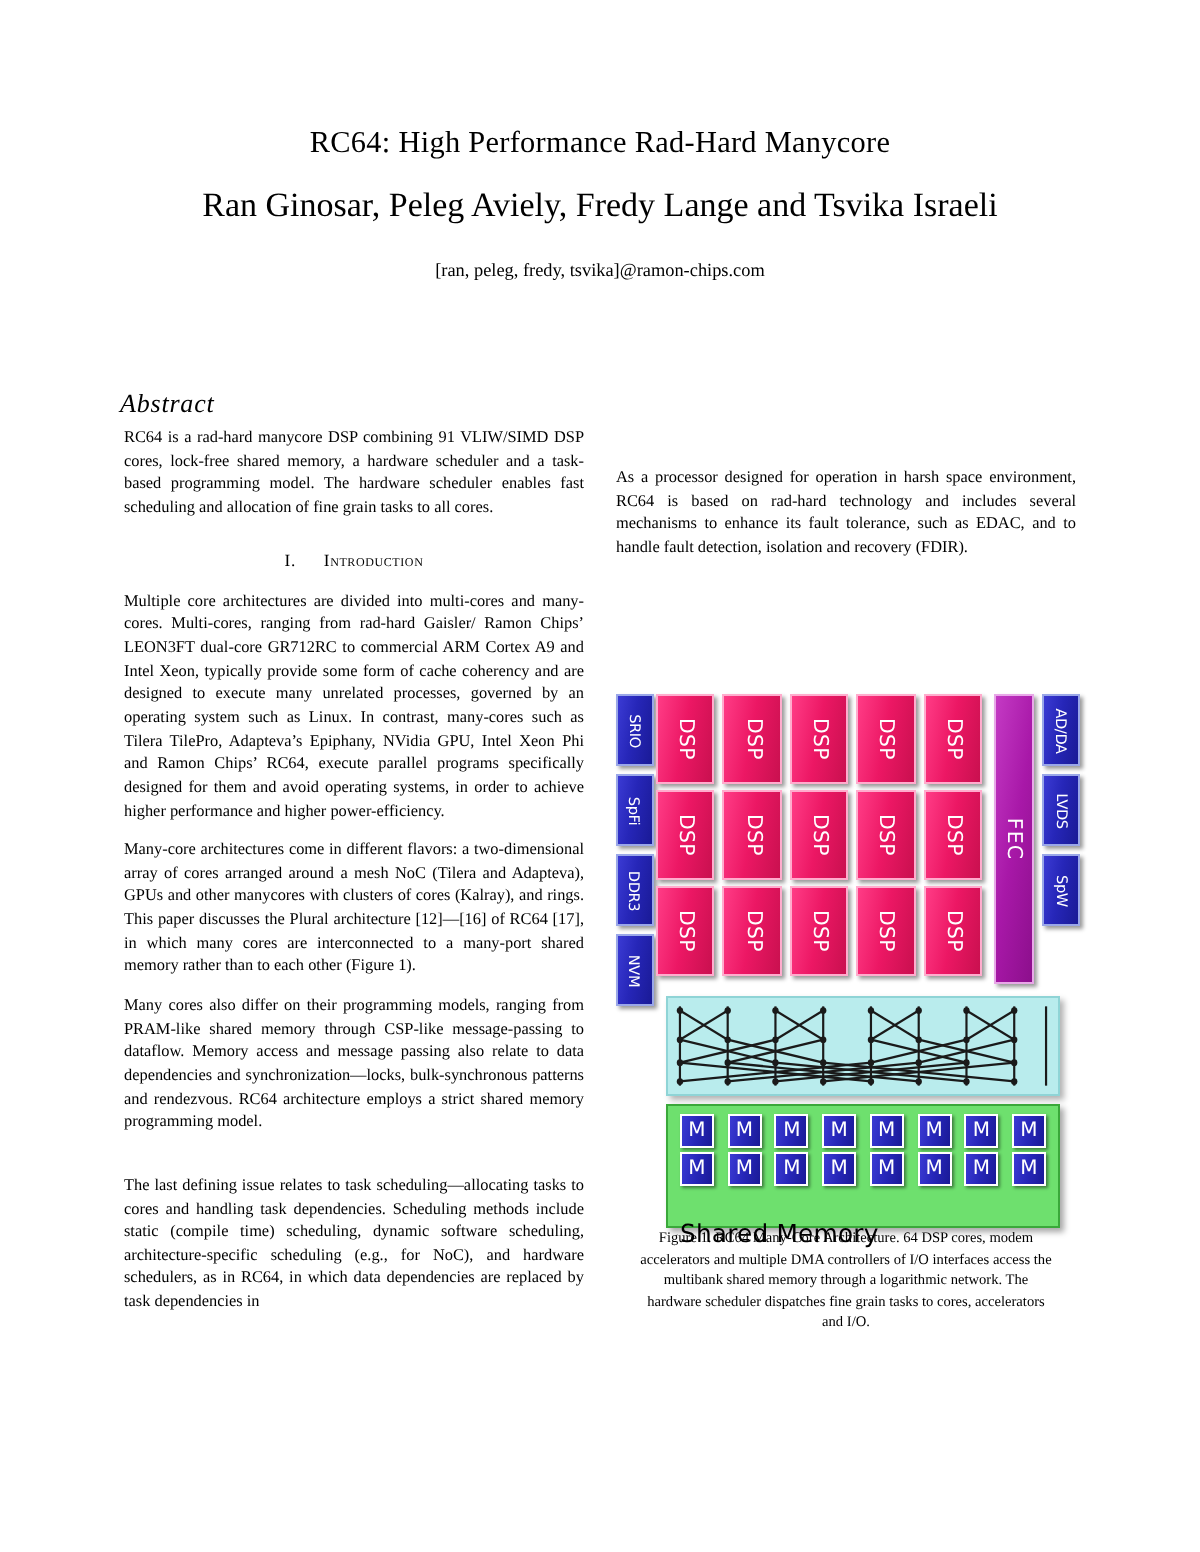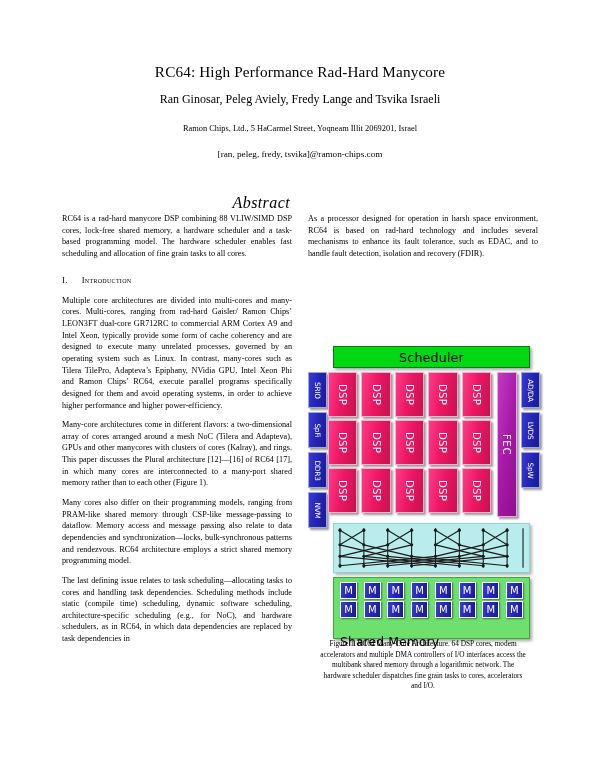--- a/index.html
+++ b/index.html
@@ -32,21 +32,21 @@
     text-align: center;
   }
   .paper-title {
     font-size: 15.2px;
     line-height: 1.25;
     letter-spacing: 0.15px;
     margin: 0 0 11px 0;
     font-weight: normal;
   }
   .authors {
-    font-size: 12px;
+    font-size: 17px;
     line-height: 1.3;
     margin: 0 0 16px 0;
     font-family: Liberation Serif, serif;
   }
   .affiliation {
     font-size: 8.4px;
     line-height: 1.3;
     margin: 0 0 14px 0;
   }
   .emails {
@@ -55,46 +55,46 @@
     margin: 0;
     text-align: center;
   }
 
   
   .abstract-head {
     position: absolute;
     left: 60px;
     top: 194px;
     width: 230px;
-    text-align: right;
+    text-align: left;
     font-style: italic;
-    font-size: 16px;
+    font-size: 13px;
     letter-spacing: 0.4px;
   }
 
   
   .col {
     position: absolute;
     width: 230px;
     font-size: 8.2px;
     line-height: 1.42;
     text-align: justify;
     text-justify: inter-word;
   }
   .col-left  { left: 62px;  top: 213px; }
   .col-right { left: 308px; top: 213px; }
 
   .col p {
     margin: 0 0 8px 0;
     text-align: justify;
   }
-  .col p:last-child { margin-bottom: 0; }
+  .col p:last-child { margin-bottom: 0; margin-top: 20px; }
 
   .section-head {
-    text-align: left;
+    text-align: center;
     margin: 14px 0 9px 0;
     font-size: 8.6px;
     font-variant: small-caps;
     letter-spacing: 0.3px;
   }
   .section-head .numeral {
     display: inline-block;
     margin-right: 14px;
   }
 
@@ -280,49 +280,45 @@
   }
 </style>
 </head>
 <body>
 
 <div class="page">
 
   <div class="headmatter">
     <h1 class="paper-title">RC64: High Performance Rad-Hard Manycore</h1>
     <div class="authors">Ran Ginosar, Peleg Aviely, Fredy Lange and Tsvika Israeli</div>
-    <div class="affiliation">Ramon Chips, Ltd., 5 HaCarmel Street, Yoqneam Illit 2069201, Israel</div>
     <div class="emails">[ran, peleg, fredy, tsvika]@ramon-chips.com</div>
   </div>
 
   <div class="abstract-head">Abstract</div>
 
   <div class="col col-left">
-    <p>RC64 is a rad-hard manycore DSP combining 88 VLIW/SIMD DSP cores, lock-free shared memory, a hardware scheduler and a task-based programming model. The hardware scheduler enables fast scheduling and allocation of fine grain tasks to all cores.</p>
+    <p>RC64 is a rad-hard manycore DSP combining 91 VLIW/SIMD DSP cores, lock-free shared memory, a hardware scheduler and a task-based programming model. The hardware scheduler enables fast scheduling and allocation of fine grain tasks to all cores.</p>
 
     <div class="section-head">
       <span class="numeral">I.</span><span>Introduction</span>
     </div>
 
     <p>Multiple core architectures are divided into multi-cores and many-cores. Multi-cores, ranging from rad-hard Gaisler/ Ramon Chips’ LEON3FT dual-core GR712RC to commercial ARM Cortex A9 and Intel Xeon, typically provide some form of cache coherency and are designed to execute many unrelated processes, governed by an operating system such as Linux. In contrast, many-cores such as Tilera TilePro, Adapteva’s Epiphany, NVidia GPU, Intel Xeon Phi and Ramon Chips’ RC64, execute parallel programs specifically designed for them and avoid operating systems, in order to achieve higher performance and higher power-efficiency.</p>
     <p>Many-core architectures come in different flavors: a two-dimensional array of cores arranged around a mesh NoC (Tilera and Adapteva), GPUs and other manycores with clusters of cores (Kalray), and rings. This paper discusses the Plural architecture [12]—[16] of RC64 [17], in which many cores are interconnected to a many-port shared memory rather than to each other (Figure 1).</p>
     <p>Many cores also differ on their programming models, ranging from PRAM-like shared memory through CSP-like message-passing to dataflow. Memory access and message passing also relate to data dependencies and synchronization—locks, bulk-synchronous patterns and rendezvous. RC64 architecture employs a strict shared memory programming model.</p>
     <p>The last defining issue relates to task scheduling—allocating tasks to cores and handling task dependencies. Scheduling methods include static (compile time) scheduling, dynamic software scheduling, architecture-specific scheduling (e.g., for NoC), and hardware schedulers, as in RC64, in which data dependencies are replaced by task dependencies in</p>
   </div>
 
   <div class="col col-right">
     <p>As a processor designed for operation in harsh space environment, RC64 is based on rad-hard technology and includes several mechanisms to enhance its fault tolerance, such as EDAC, and to handle fault detection, isolation and recovery (FDIR).</p>
   </div>
 
   <div class="figure">
     <div class="fig-frame">
 
-      <div class="scheduler band">
-        <span class="scheduler-label">Scheduler</span>
-      </div>
 
       <div class="core-band">
         <div class="io-col left" id="io-left">
             <div class="io-chip">
               <span>SRIO</span>
             </div>
             <div class="io-chip">
               <span>SpFi</span>
             </div>
             <div class="io-chip">

